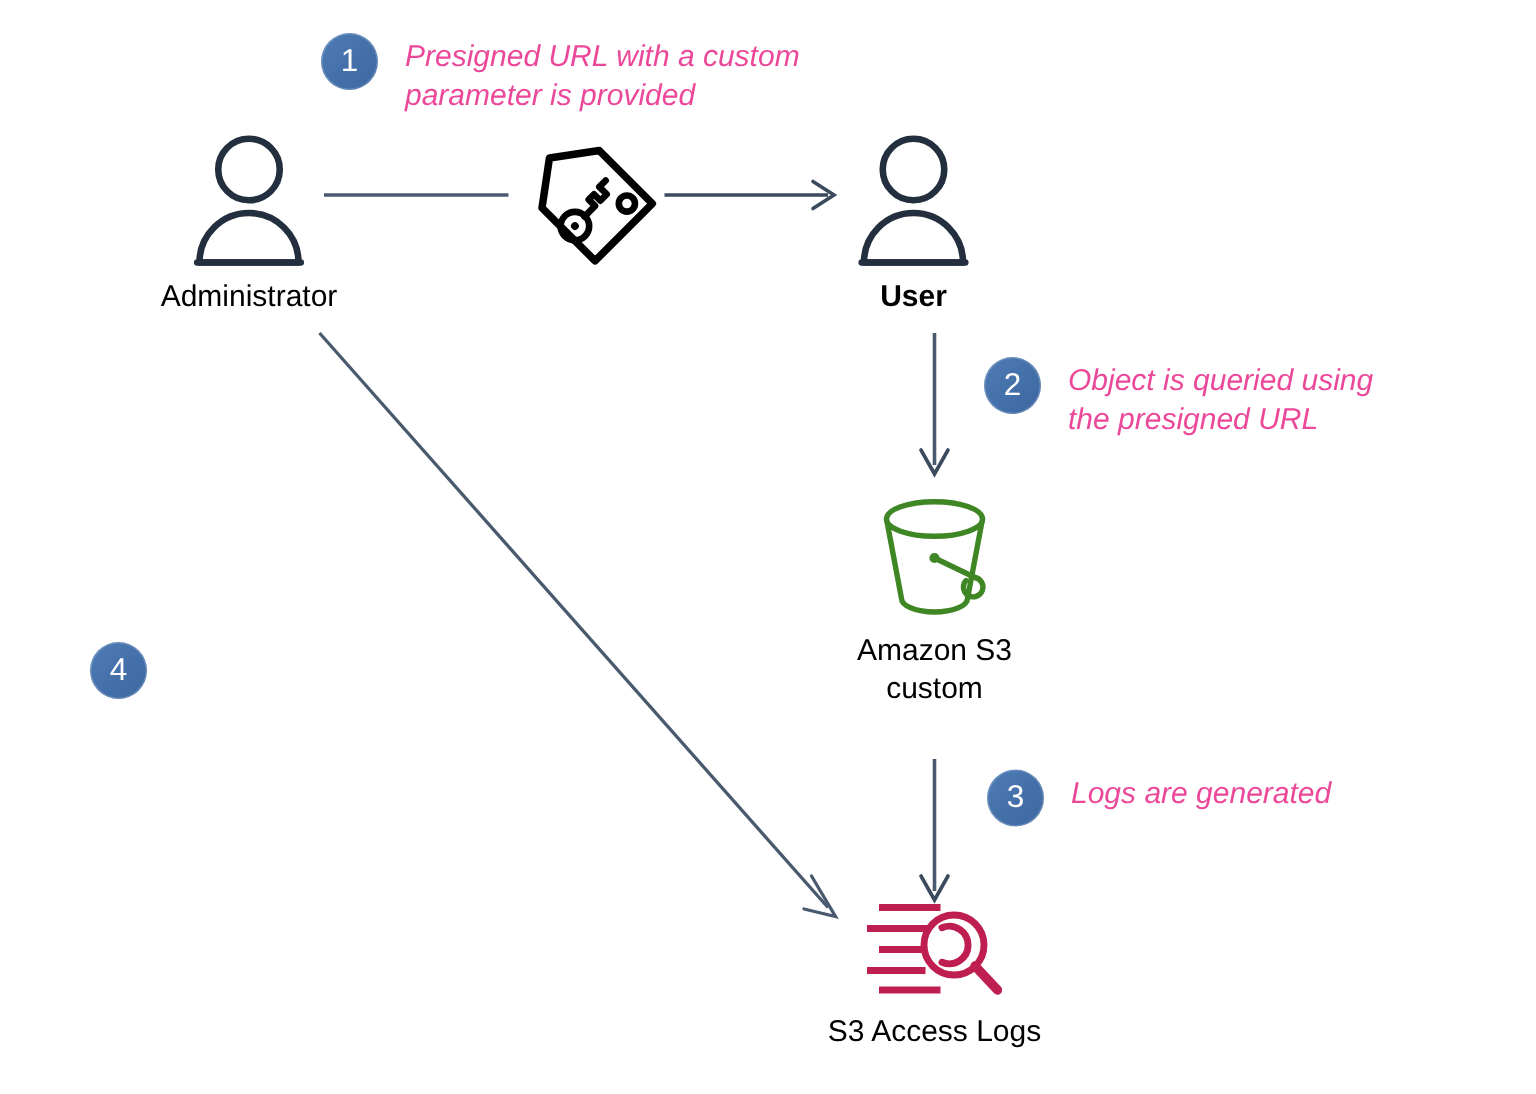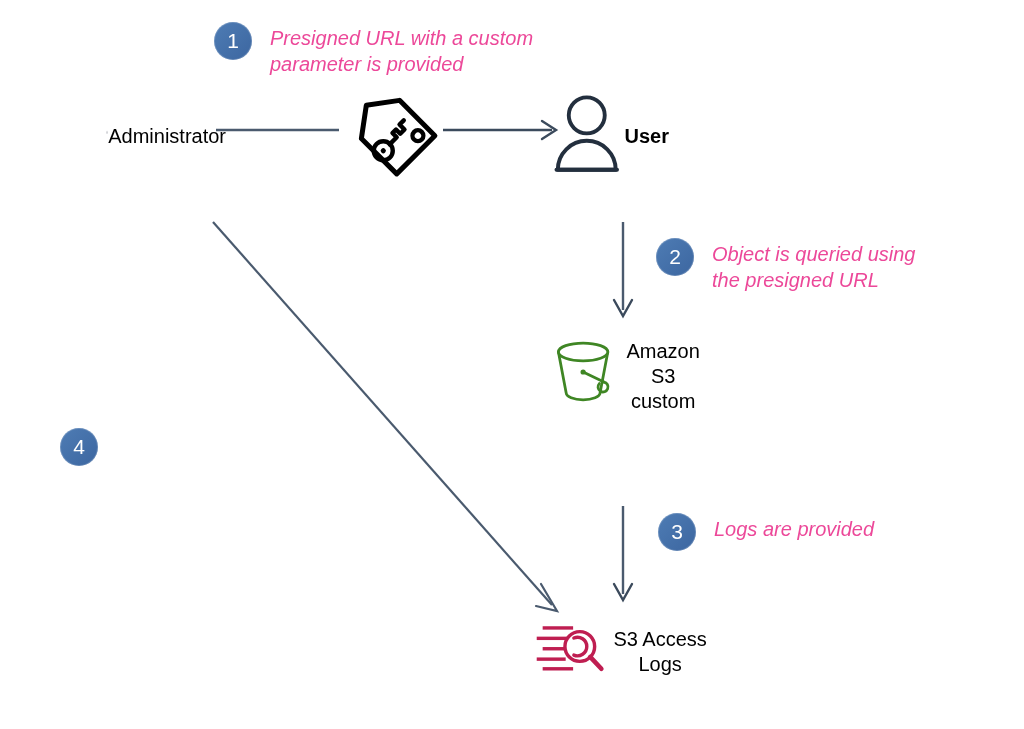--- a/index.html
+++ b/index.html
@@ -21,21 +21,21 @@
   .layer {
     position: absolute;
     left: 0;
     top: 0;
     width: 1024px;
     height: 729px;
   }
   .node {
     position: absolute;
     display: flex;
-    flex-direction: row;
+    flex-direction: column;
     align-items: center;
   }
   .node-label {
     font-family: "Liberation Sans", sans-serif;
     font-size: 20px;
     color: #000000;
     text-align: center;
     line-height: 25px;
     white-space: pre-line;
     margin-top: 8px;
@@ -151,21 +151,21 @@
       <ellipse cx="52" cy="16" rx="32" ry="11.5" fill="#ffffff" stroke="#3f8624" stroke-width="3.6"></ellipse>
 
       <path d="M 52 42 L 79 55" fill="none" stroke="#3f8624" stroke-width="3.6" stroke-linecap="round"></path>
       <path d="M 79 55 A 6.5 6.5 0 1 1 73 57" fill="none" stroke="#3f8624" stroke-width="3.6" stroke-linecap="round"></path>
       <circle cx="52" cy="42" r="3.4" fill="#3f8624"></circle>
     </svg>
     <div class="node-label">Amazon S3
 custom</div>
   </div>
 
-  <div class="node" style="left:533px; top:612px; width:180px;">
+  <div class="node" style="left:533px; top:596px; width:180px;">
     <svg class="icon-box" width="100" height="72" viewBox="0 0 100 72">
       <g stroke="#bf1e51" stroke-width="4.6" stroke-linecap="butt" fill="none">
         <line x1="13" y1="9" x2="54" y2="9"></line>
         <line x1="5" y1="23" x2="47" y2="23"></line>
         <line x1="13" y1="37" x2="50" y2="37"></line>
         <line x1="5" y1="51" x2="44" y2="51"></line>
         <line x1="13" y1="64" x2="54" y2="64"></line>
       </g>
 
       <circle cx="63" cy="34" r="20" fill="#ffffff" stroke="#bf1e51" stroke-width="4.6"></circle>
@@ -184,20 +184,20 @@
   </div>
 
   <div class="step" style="left:656px; top:238px;">
     <div class="badge">2</div>
     <div class="step-text">Object is queried using
 the presigned URL</div>
   </div>
 
   <div class="step" style="left:658px; top:513px;">
     <div class="badge">3</div>
-    <div class="step-text">Logs are provided</div>
+    <div class="step-text">Logs are generated</div>
   </div>
 
   <div class="step" style="left:60px; top:428px;">
     <div class="badge">4</div>
   </div>
 
 </div>
 
 </body></html>

